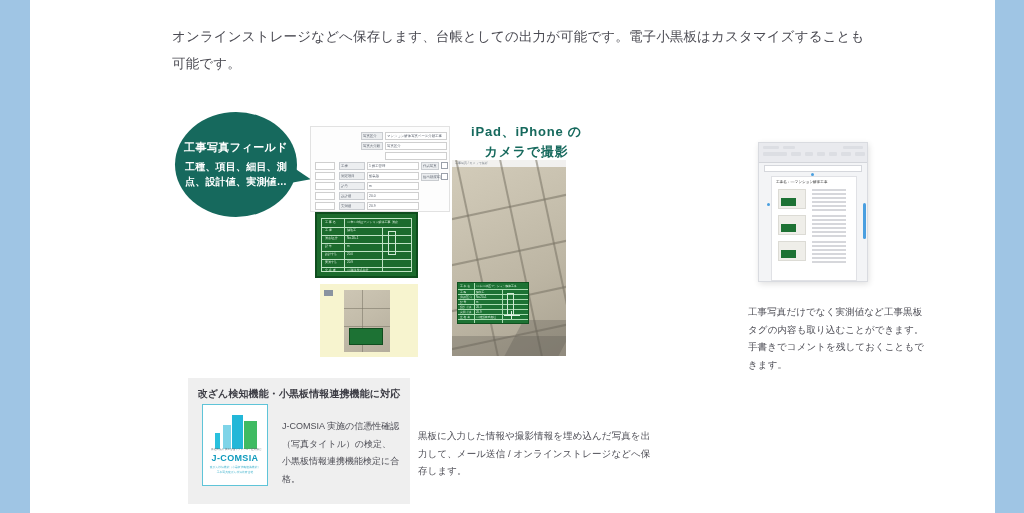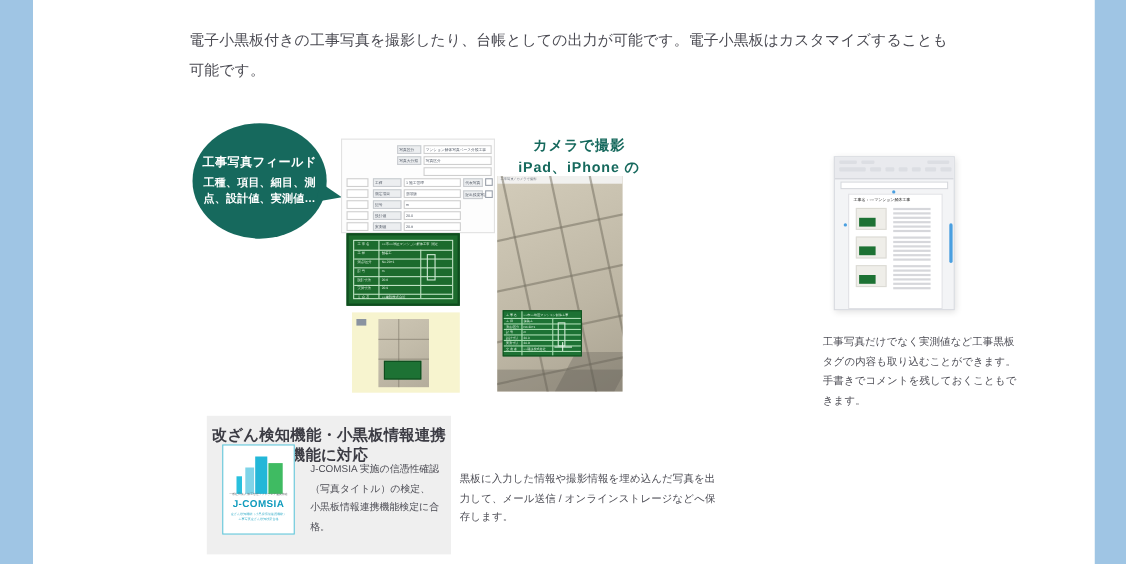--- a/index.html
+++ b/index.html
@@ -142,21 +142,21 @@
 
   
   .bodytext { position: absolute; font-size: 9.5px; line-height: 1.85; color: #4d4d55; letter-spacing: .01em; }
   #text-right  { left: 718px; top: 303px; width: 178px; }
   #text-bottom { left: 388px; top: 427px; width: 240px; }
 
   
   #comsia { position: absolute; left: 158px; top: 378px; width: 222px; height: 126px; background: #efefef; }
   #comsia .c-head {
     position: absolute; left: 0; top: 9px; width: 222px; text-align: center;
-    font-size: 14px; font-weight: bold; color: #3c3c44; letter-spacing: .01em;
+    font-size: 10px; font-weight: bold; color: #3c3c44; letter-spacing: .01em;
   }
   #comsia .c-logo {
     position: absolute; left: 14px; top: 26px; width: 66px; height: 82px;
     background: #fff; border: 1px solid #5fc4d8;
   }
   .cl-bars { position: absolute; left: 10px; top: 8px; width: 46px; height: 36px; }
   .cl-b { position: absolute; bottom: 0; }
   .cl-name {
     position: absolute; left: 0; top: 48px; width: 64px; text-align: center;
     font-size: 9px; font-weight: bold; color: #0f9bbd; letter-spacing: .04em;
@@ -177,34 +177,34 @@
 </head>
 <body>
 
 <div id="page">
 
   <div class="rail left"></div>
   <div class="rail right"></div>
 
   <div class="canvas">
 
-    <div class="intro">電子小黒板付きの工事写真を撮影したり、台帳としての出力が可能です。電子小黒板はカスタマイズすることも可能です。</div>
+    <div class="intro">オンラインストレージなどへ保存します、台帳としての出力が可能です。電子小黒板はカスタマイズすることも可能です。</div>
 
     <div id="report-circle"></div>
 
     <div class="bubble" id="bubble1">
       <div class="b-title">工事写真フィールド</div>
       <div class="b-body">工種、項目、細目、測点、設計値、実測値…</div>
       <span class="tail"></span>
     </div>
 
 
     <div class="cam-caption">
+      <div>iPad、iPhone の</div>
       <div>カメラで撮影</div>
-      <div>iPad、iPhone の</div>
     </div>
 
     <div class="shot" id="form-shot">
       <div class="fs-lbl" style="left:50px;top:5px;width:22px;"></div>
       <div class="fs-txt" style="left:52px;top:5px;">写真区分</div>
       <div class="fs-row" style="left:74px;top:5px;width:62px;"></div>
       <div class="fs-txt" style="left:76px;top:5px;">マンション解体写真ベース分類工事</div>
 
       <div class="fs-lbl" style="left:50px;top:15px;width:22px;"></div>
       <div class="fs-txt" style="left:52px;top:15px;">写真大分類</div>

